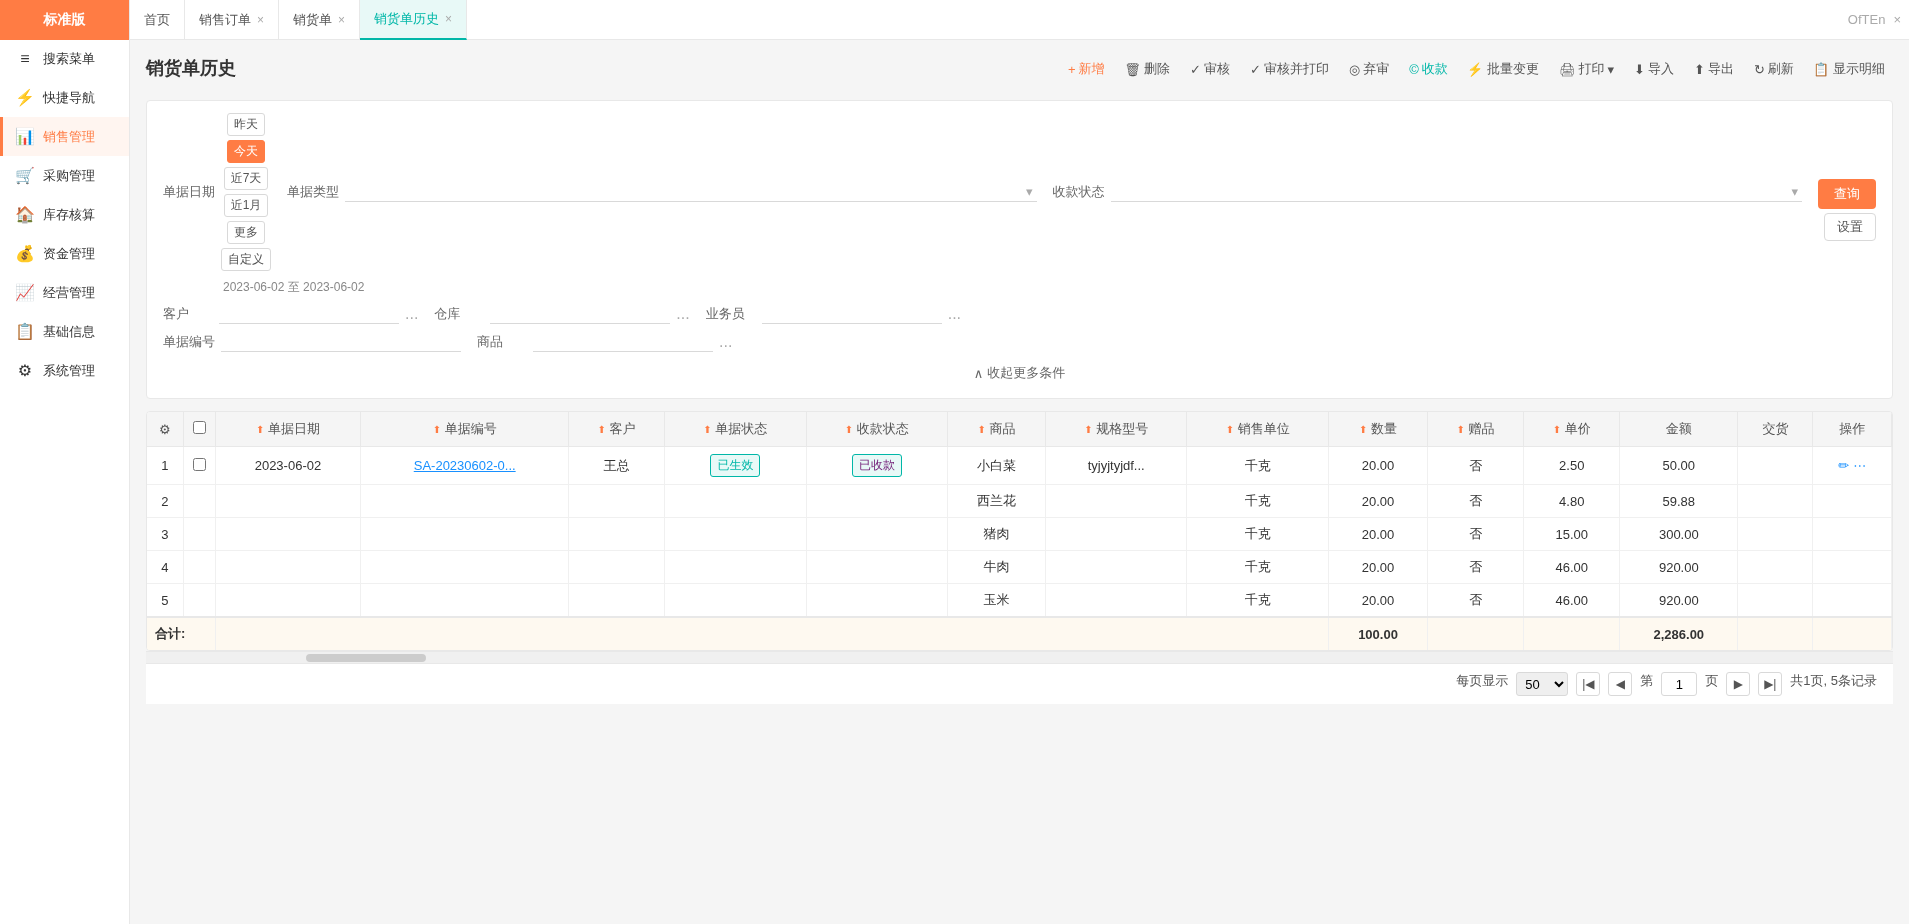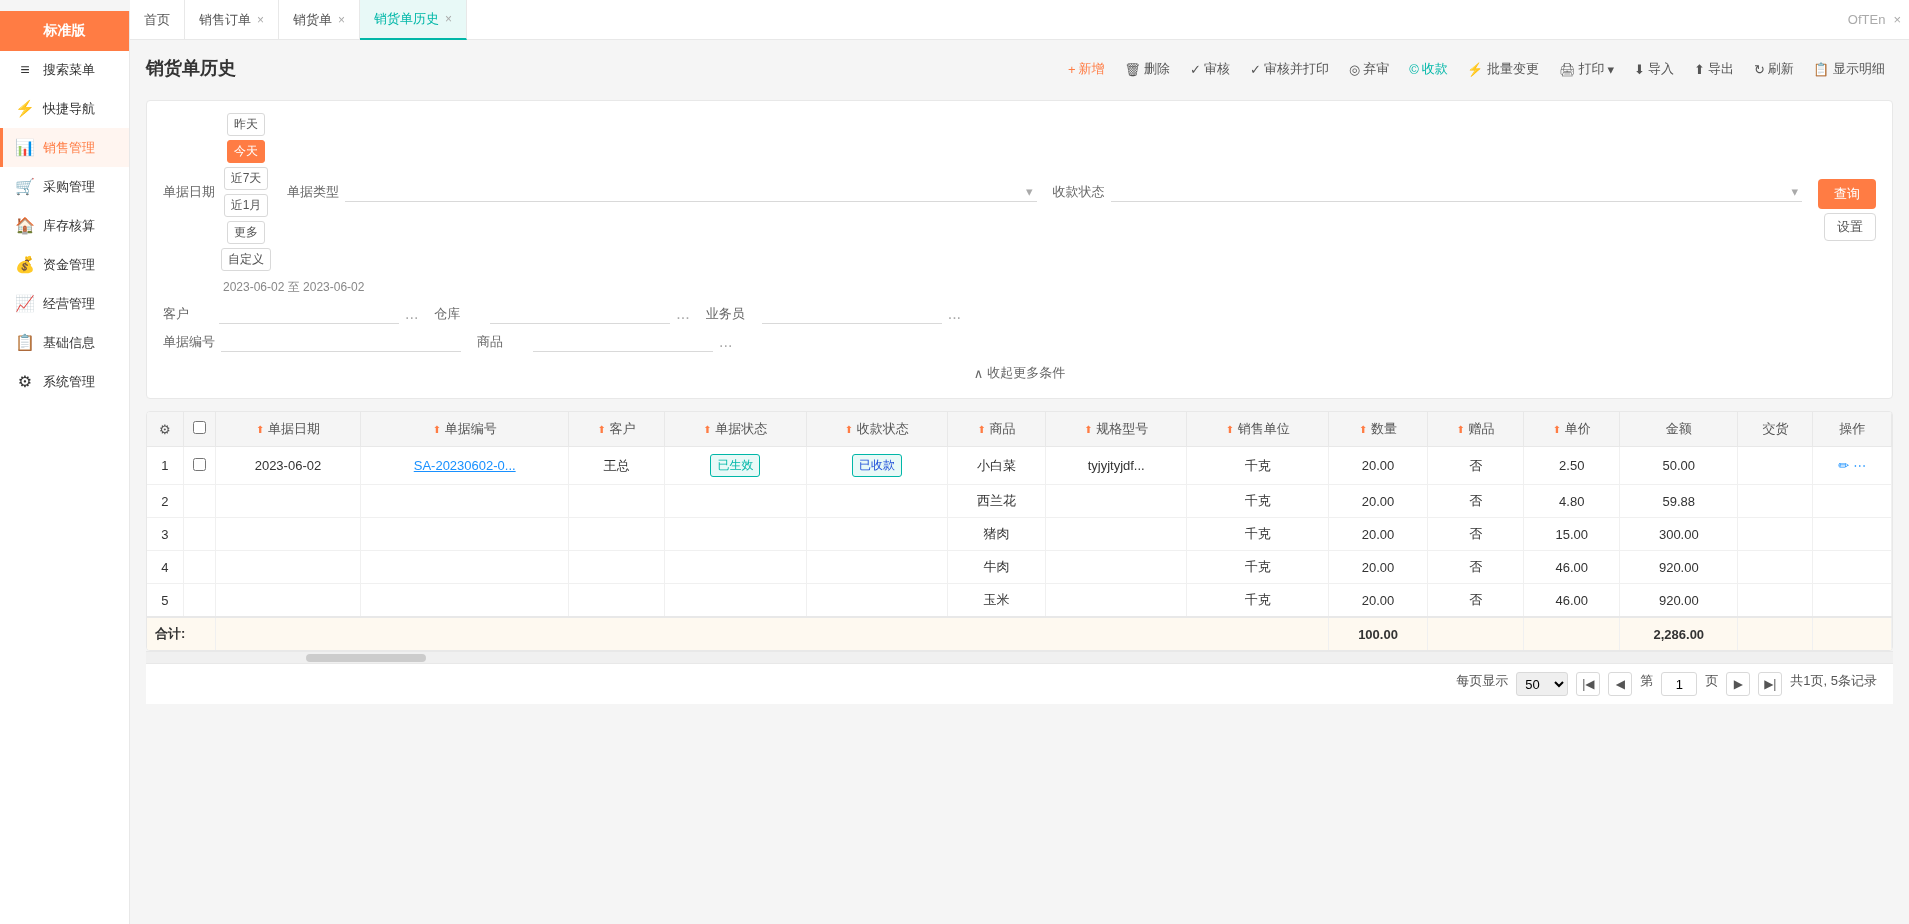--- a/index.html
+++ b/index.html
@@ -6,21 +6,20 @@
     body { display: flex; height: 924px; overflow: hidden; background: #f5f5f5; }
 
     
     .sidebar {
       width: 130px;
       background: #fff;
       border-right: 1px solid #e8e8e8;
       display: flex;
       flex-direction: column;
       flex-shrink: 0;
-      margin-top: 11px;
     }
     .sidebar-logo {
       height: 40px;
       background: #ff7c44;
       display: flex;
       align-items: center;
       justify-content: center;
       color: #fff;
       font-size: 14px;
       font-weight: bold;
@@ -204,21 +203,21 @@
       color: #333;
       white-space: nowrap;
     }
     .status-badge {
       display: inline-block;
       padding: 2px 6px;
       border-radius: 3px;
       font-size: 12px;
     }
     .status-active { background: #e8f9f7; color: #00b7a8; border: 1px solid #00b7a8; }
-    .status-paid { background: #e8f9f7; color: #1d4ed8; border: 1px solid #00b7a8; }
+    .status-paid { background: #e8f9f7; color: #701a75; border: 1px solid #00b7a8; }
     .link-text { color: #1890ff; cursor: pointer; text-decoration: underline; }
 
     
     .summary-row {
       background: #fef9f0;
       border-top: 2px solid #e8e8e8;
     }
     .summary-row td {
       font-weight: bold;
       background: #fef9f0;

